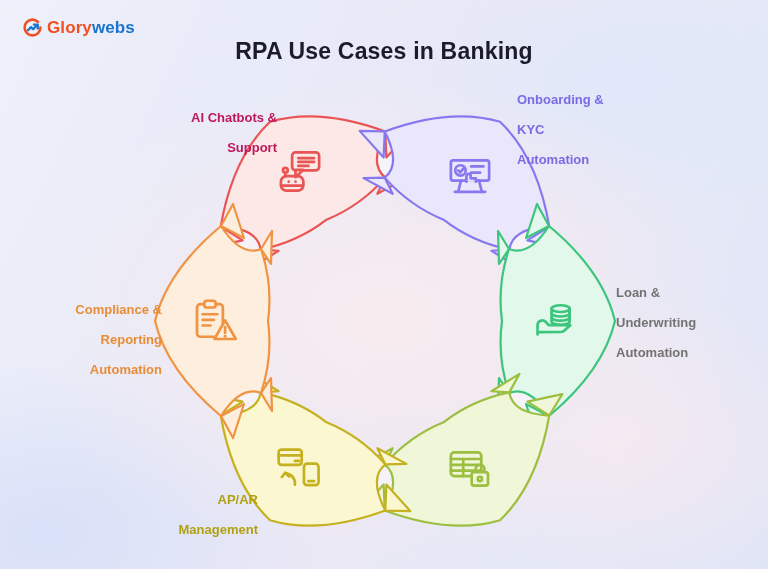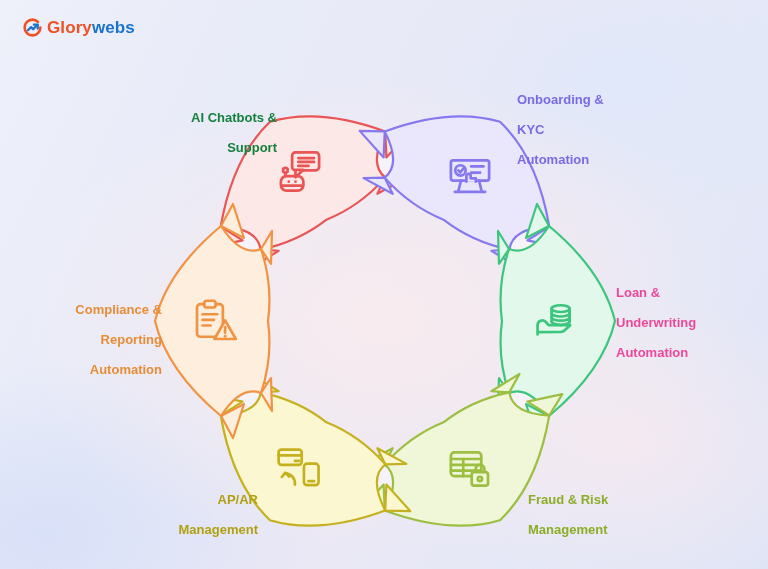--- a/index.html
+++ b/index.html
@@ -41,20 +41,21 @@
 
   <div class="logo">
     <svg width="21" height="21" viewBox="0 0 24 24">
       <circle cx="12" cy="12" r="9" fill="none" stroke="#f05023" stroke-width="3" stroke-dasharray="49 8" stroke-linecap="round"></circle>
       <path d="M6.8,15.2 l3.6,-3.6 l2.4,2.4 l4.6,-4.8" fill="none" stroke="#1a73cf" stroke-width="2.6" stroke-linecap="round" stroke-linejoin="round"></path>
       <path d="M13.6,8.8 h4.4 v4.4" fill="none" stroke="#1a73cf" stroke-width="2.6" stroke-linecap="round" stroke-linejoin="round"></path>
     </svg>
     <div class="logo-text"><span class="logo-glory">Glory</span><span class="logo-webs">webs</span></div>
   </div>
 
+  <div class="page-title">RPA Use Cases in Banking</div>
 
   <svg id="diagram-svg" width="768" height="569" viewBox="0 0 768 569">
     <defs>
 
       <symbol id="sym-chatbots" viewBox="0 0 48 48">
         <g stroke="currentColor" stroke-width="2.4" fill="none" stroke-linecap="round" stroke-linejoin="round">
           <rect x="17" y="5" width="24" height="16" rx="3"></rect>
           <path d="M20,20.5 L20,27 L27,20.5 Z" fill="var(--fillc)"></path>
           <line x1="22.5" y1="10" x2="36.5" y2="10"></line>
           <line x1="22.5" y1="13.5" x2="36.5" y2="13.5"></line>
@@ -181,28 +182,26 @@
       <g transform="translate(385 321) rotate(270)">
         <path d="M-95,-164 L-117,-152 L-83,-141 Z" fill="#fdeedd" stroke="#f09342" stroke-width="2.2" stroke-linejoin="round"></path>
         <path d="M95,-164 L117,-152 L83,-141 Z" fill="#fdeedd" stroke="#f09342" stroke-width="2.2" stroke-linejoin="round"></path>
         <path d="M-72,-124 L-90,-113 L-57,-114 Z" fill="#fdeedd" stroke="#f09342" stroke-width="2.2" stroke-linejoin="round"></path>
         <path d="M72,-124 L90,-113 L57,-114 Z" fill="#fdeedd" stroke="#f09342" stroke-width="2.2" stroke-linejoin="round"></path>
         <path d="M-95,-164 Q-50,-218 0,-230 Q50,-218 95,-164 Q64,-144 72,-124 Q36,-112 0,-117 Q-36,-112 -72,-124 Q-64,-144 -95,-164 Z" fill="#fdeedd" stroke="#f09342" stroke-width="2.2" stroke-linejoin="round"></path>
       </g>
       <use href="#sym-compliance" x="188" y="294.00000000000006" width="54" height="54" style="color:#f09342; --fillc:#fdeedd"></use>
     </svg>
 
-  <div class="seg-label lbl-chatbots" style="color: #15803d;">AI Chatbots &amp;
+  <div class="seg-label lbl-chatbots" style="color: #be185d;">AI Chatbots &amp;
 Support</div>
   <div class="seg-label lbl-kyc" style="color: rgb(123, 106, 228);">Onboarding &amp;
 KYC
 Automation</div>
-  <div class="seg-label lbl-loan" style="color: #ec4899;">Loan &amp;
+  <div class="seg-label lbl-loan" style="color: #737373;">Loan &amp;
 Underwriting
 Automation</div>
-  <div class="seg-label lbl-fraud" style="color: rgb(139, 173, 39);">Fraud &amp; Risk
-Management</div>
   <div class="seg-label lbl-apar" style="color: rgb(178, 160, 19);">AP/AR
 Management</div>
   <div class="seg-label lbl-compliance" style="color: rgb(231, 141, 56); margin-top: 19px;">Compliance &amp;
 Reporting
 Automation</div>
 </div>
 
 </body></html>

